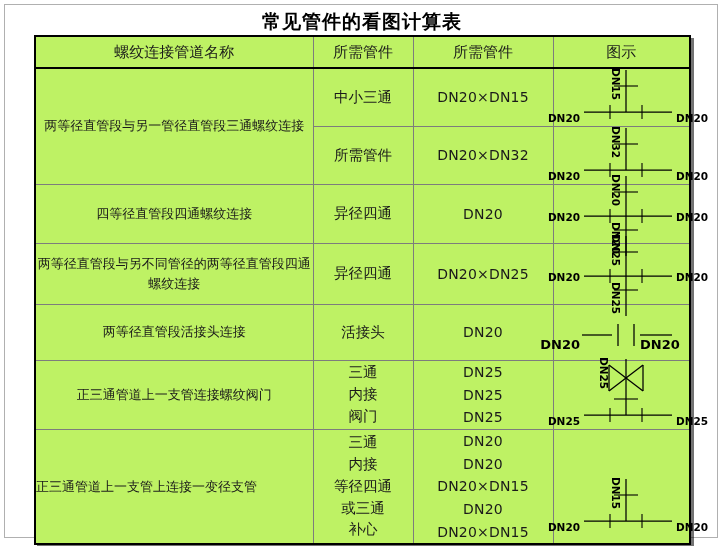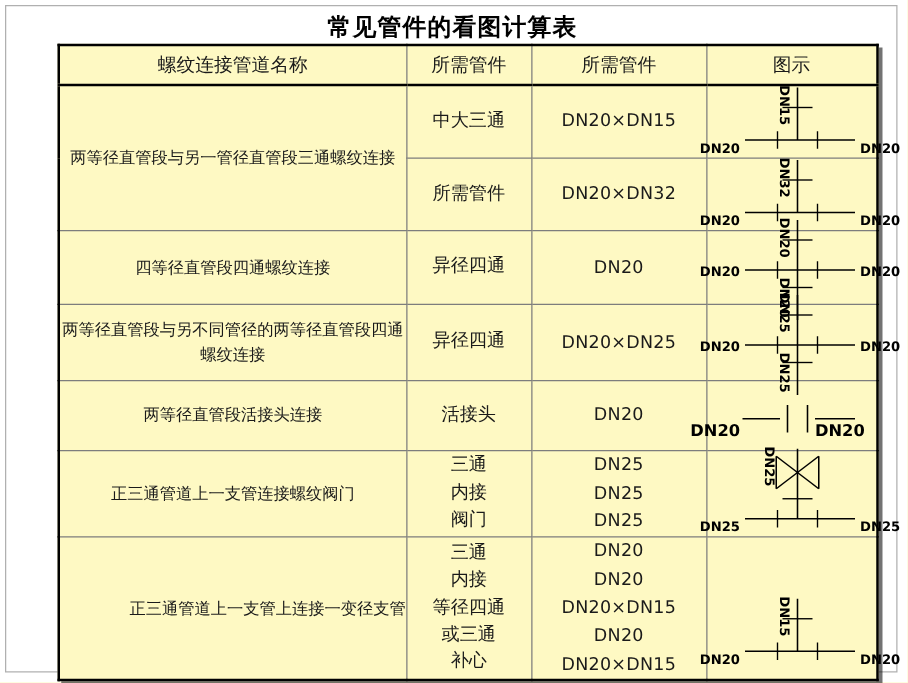--- a/index.html
+++ b/index.html
@@ -27,24 +27,23 @@
     color:#000;
   }
   .tbl-wrap{
     position:absolute;left:29px;top:30px;
     width:655px;height:500px;
   }
   table.fit{
     border-collapse:collapse;
     width:655px;
     table-layout:fixed;
-    background:#fef9c3;
+    background:#bef264;
     box-shadow:3px 3px 0 rgba(0,0,0,0.55);
     border:2.5px solid #000;
-    margin-left:12px;
   }
   table.fit td,table.fit th{
     border:1px solid #7d7d7d;
     padding:0;
     vertical-align:middle;
     text-align:center;
   }
   thead th{
     height:30px;
     font-weight:normal;
@@ -56,21 +55,21 @@
   .c-part{width:100px;}
   .c-spec{width:140px;}
   .c-dia{width:137px;}
 
   td.name{
     font-size:13px;
     line-height:1.55;
     padding:4px 10px;
     text-align:center;
   }
-  td.name.lefty{text-align:right;}
+  td.name.lefty{text-align:left;}
   td.part{
     font-size:14.5px;
     line-height:1.5;
   }
   td.spec{
     font-family:"DejaVu Sans","Liberation Sans",sans-serif;
     font-weight:normal;
     font-size:14px;
     line-height:1.62;
     letter-spacing:0.2px;
@@ -119,21 +118,21 @@
           <th>所需管件</th>
           <th>所需管件</th>
           <th>图示</th>
         </tr>
       </thead>
       <tbody id="tbody">
           <tr style="height:57px">
             <td class="name" rowspan="2">两等径直管段与另一管径直管段三通螺纹连接</td>
             <td class="part">
               <div class="stack">
-                <div>中大三通</div>
+                <div>中小三通</div>
               </div>
             </td>
             <td class="spec">
               <div class="stack">
                 <div>DN20×DN15</div>
               </div>
             </td>
             <td class="dia">
               <div class="dia-box">
                 <svg width="137" height="57" viewBox="0 0 137 57" style="overflow:visible">

